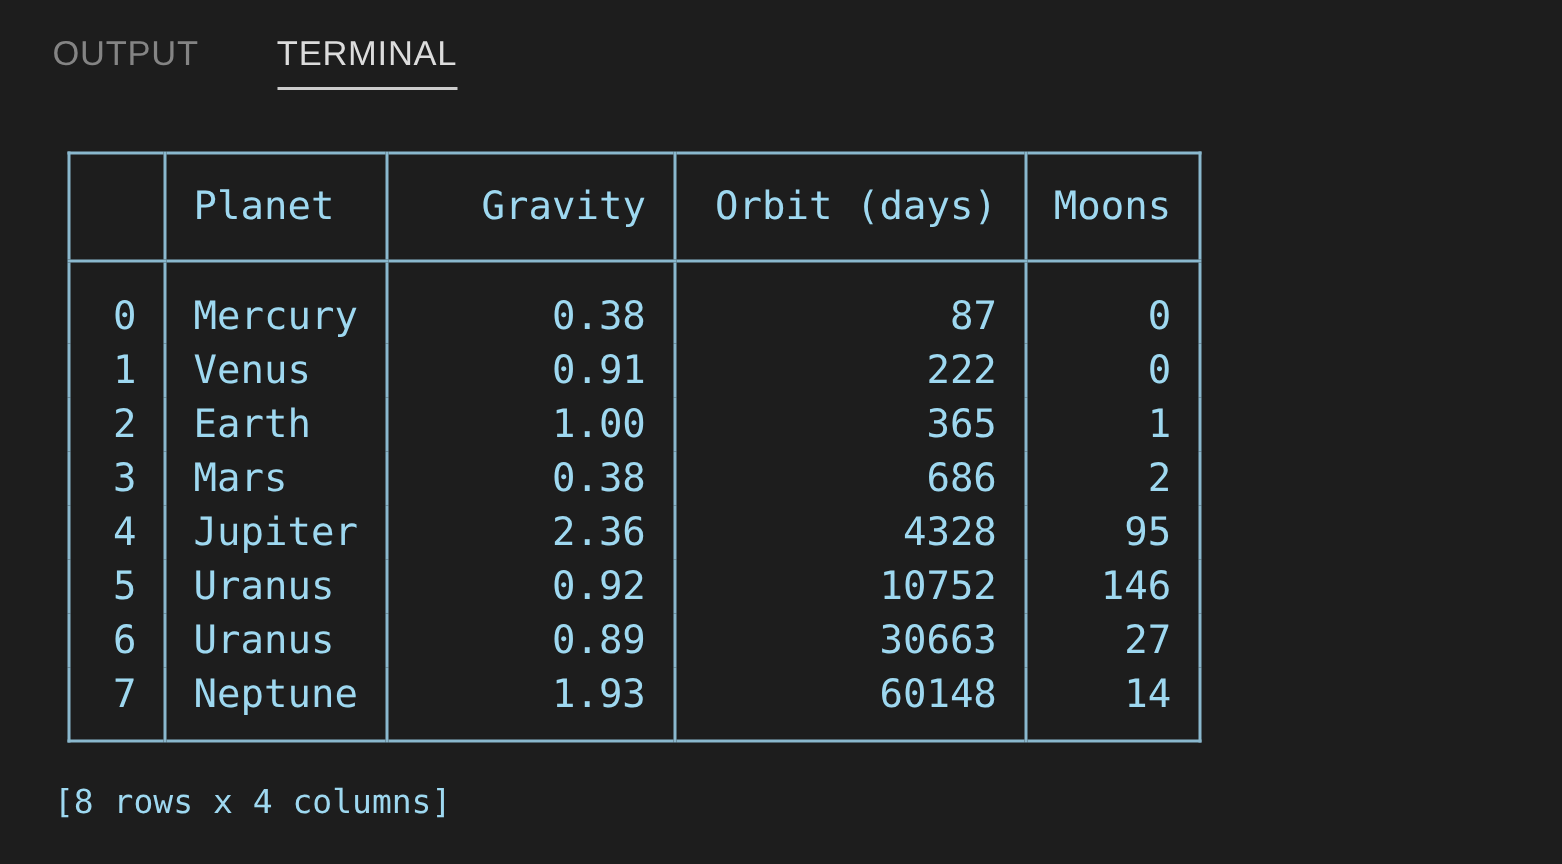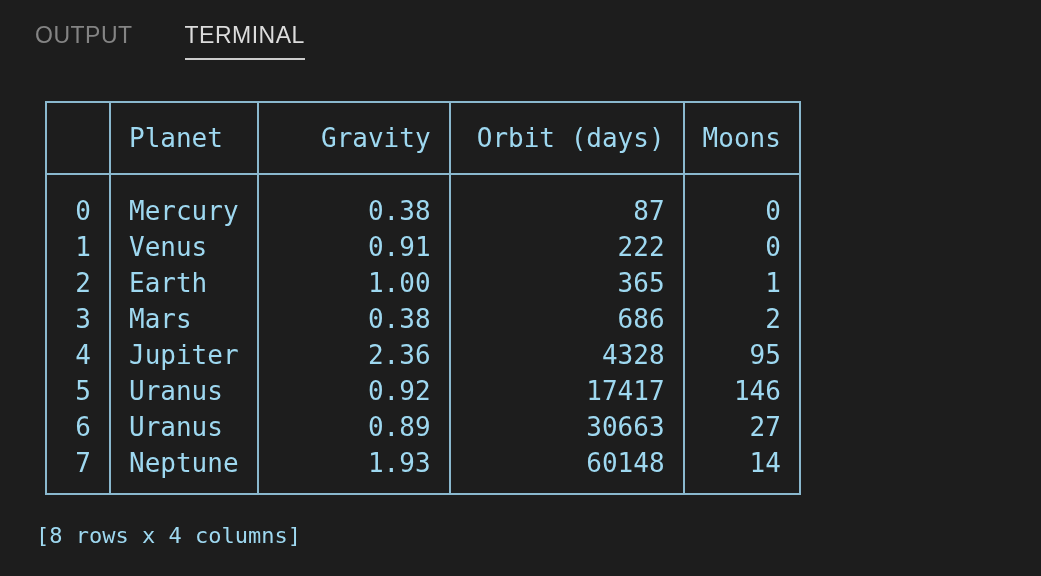--- a/index.html
+++ b/index.html
@@ -137,21 +137,21 @@
         <td class="c0">4</td>
         <td class="c1">Jupiter</td>
         <td class="c2">2.36</td>
         <td class="c3">4328</td>
         <td class="c4">95</td>
       </tr>
       <tr>
         <td class="c0">5</td>
         <td class="c1">Uranus</td>
         <td class="c2">0.92</td>
-        <td class="c3">17417</td>
+        <td class="c3">10752</td>
         <td class="c4">146</td>
       </tr>
       <tr>
         <td class="c0">6</td>
         <td class="c1">Uranus</td>
         <td class="c2">0.89</td>
         <td class="c3">30663</td>
         <td class="c4">27</td>
       </tr>
       <tr>

